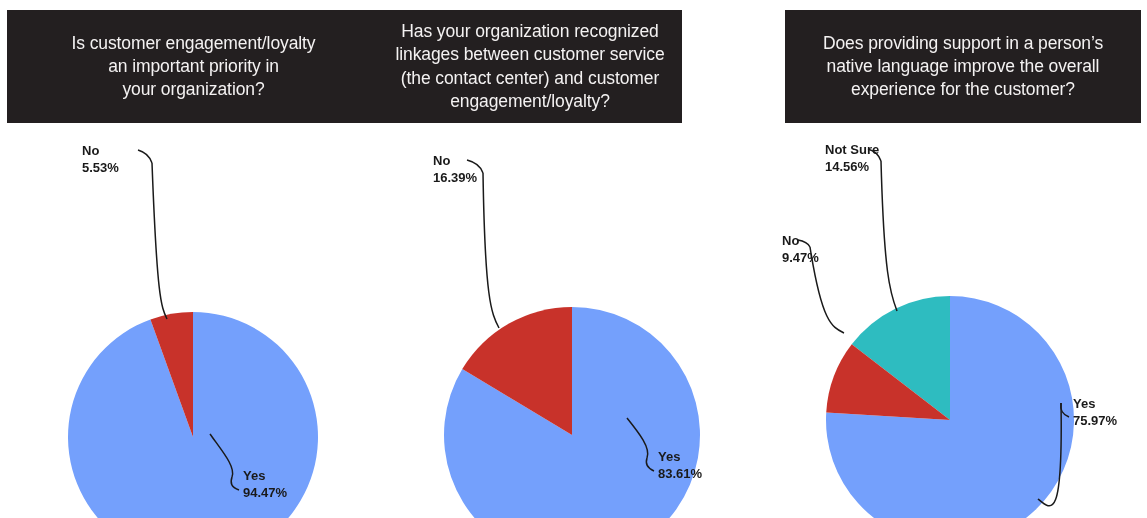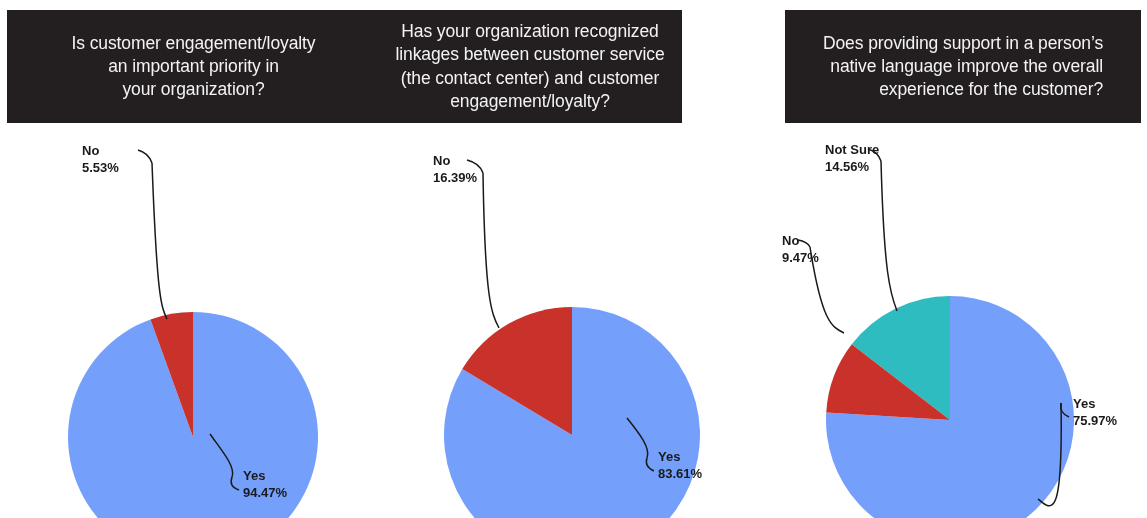--- a/index.html
+++ b/index.html
@@ -37,21 +37,21 @@
   }
   .title-box .title-text {
     font-size: 17.5px;
     line-height: 1.33;
     font-weight: 400;
     letter-spacing: -0.1px;
     white-space: pre-line;
   }
   #title-box-1 { left: 7px;   width: 373px; }
   #title-box-2 { left: 378px; width: 304px; }
-  #title-box-3 { left: 785px; width: 356px; text-align: right; }
+  #title-box-3 { left: 785px; width: 356px; }
 
   
   .charts-area {
     position: absolute;
     left: 0; top: 133px;
     width: 1147px;
     height: 385px;
     padding-left: 22px;
   }
   .chart-svg {

